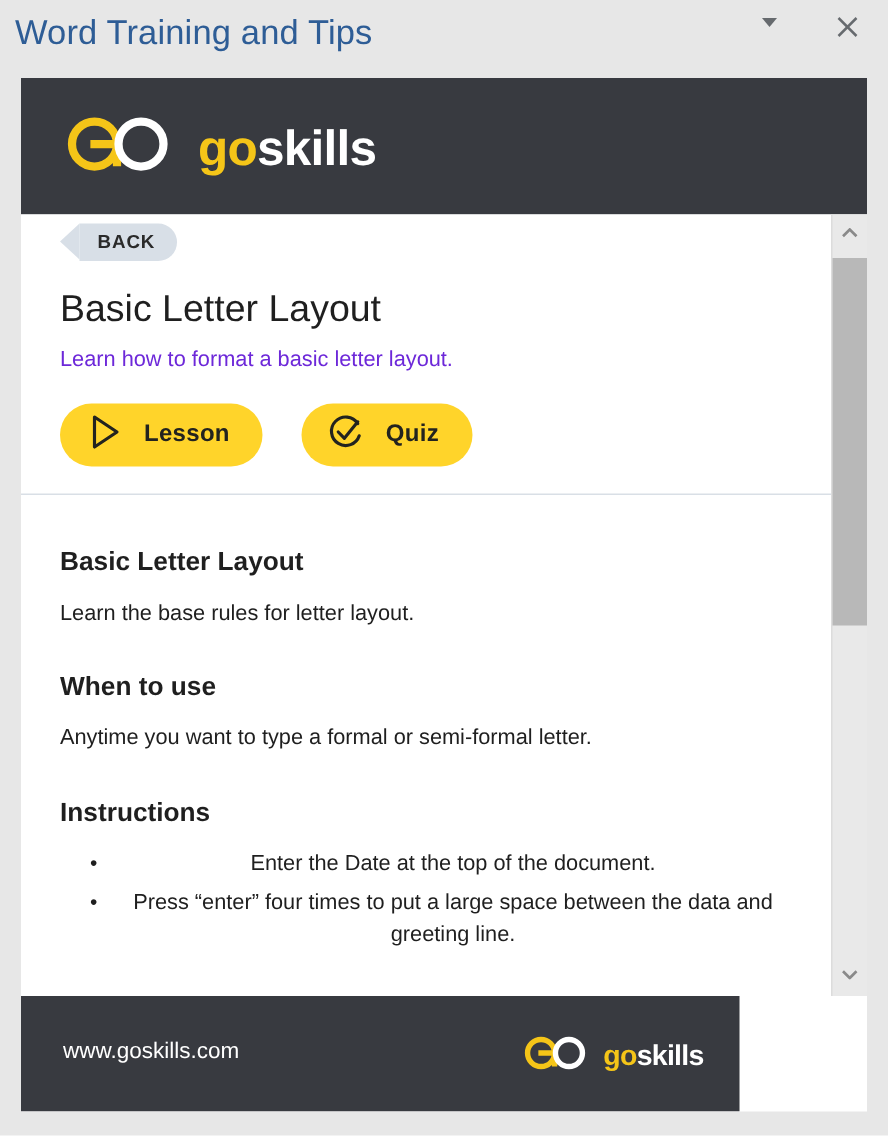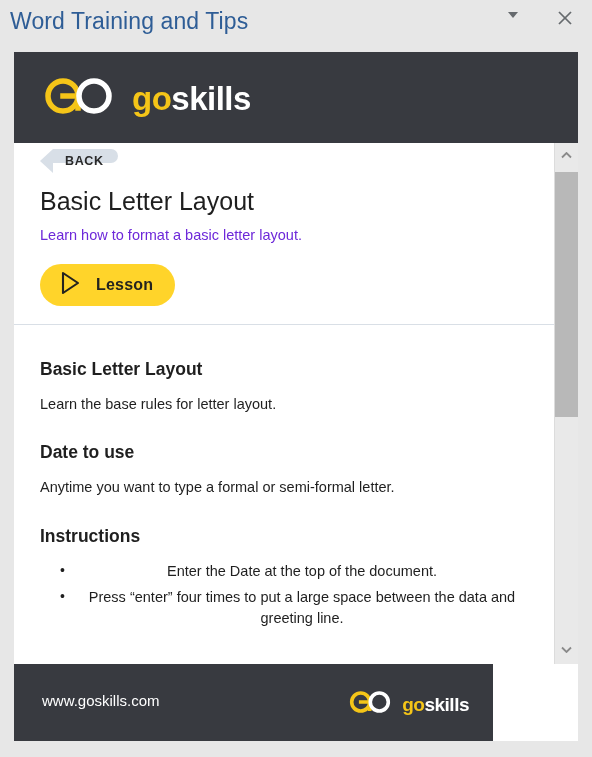--- a/index.html
+++ b/index.html
@@ -96,21 +96,21 @@
   }
 
   
   #lesson-head {
     padding: 6px 26px 18px 26px;
     border-bottom: 1px solid #d9dfe6;
   }
   #back-button {
     position: relative;
     display: inline-block;
-    height: 14px;
+    height: 25px;
     line-height: 25px;
     background: #d8dfe7;
     color: #2a2a2a;
     font-size: 12.5px;
     font-weight: bold;
     letter-spacing: 0.6px;
     padding: 0 14px 0 12px;
     margin-left: 13px;
     border-radius: 0 13px 13px 0;
     cursor: pointer;
@@ -312,29 +312,38 @@
 
           <button class="pill-btn">
             <span>
               <svg width="26" height="26" viewBox="0 0 26 26">
                 <path d="M6 3 L21 13 L6 23 Z" fill="none" stroke="#23231f" stroke-width="2.1" stroke-linejoin="round"></path>
               </svg>
             </span>
             <span class="pill-label">Lesson</span>
           </button>
 
+          <button class="pill-btn">
+            <span>
+              <svg width="26" height="26" viewBox="0 0 26 26">
+                <path d="M21.5 15.5 A 9.5 9.5 0 1 1 20.5 7.4" fill="none" stroke="#23231f" stroke-width="2.1" stroke-linecap="round"></path>
+                <path d="M7.5 13 L11.6 17.2 L20.5 6.2" fill="none" stroke="#23231f" stroke-width="2.1" stroke-linecap="round" stroke-linejoin="round"></path>
+              </svg>
+            </span>
+            <span class="pill-label">Quiz</span>
+          </button>
 
         </div>
       </div>
 
       <div id="article">
         <h2 class="art-h">Basic Letter Layout</h2>
         <p class="art-p">Learn the base rules for letter layout.</p>
 
-        <h2 class="art-h" style="margin-top:28px;">Date to use</h2>
+        <h2 class="art-h" style="margin-top:28px;">When to use</h2>
         <p class="art-p">Anytime you want to type a formal or semi-formal letter.</p>
 
         <h2 class="art-h" style="margin-top:28px;">Instructions</h2>
         <ul id="instr-list">
           <li>Enter the Date at the top of the document.</li>
           <li>Press “enter” four times to put a large space between the data and greeting line.</li>
         </ul>
       </div>
 
     </div>

